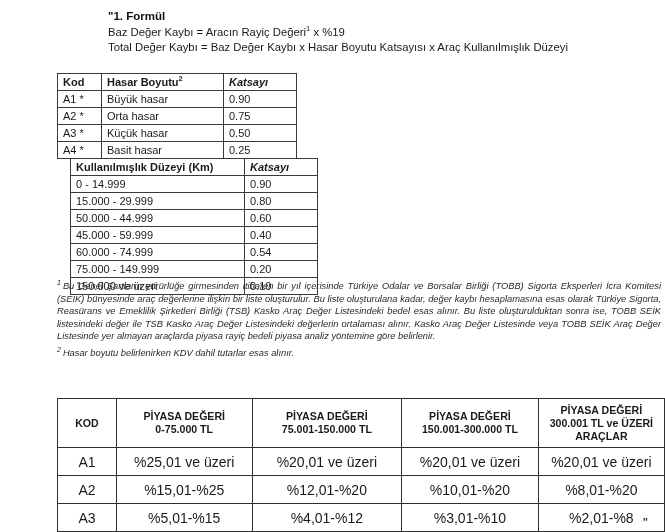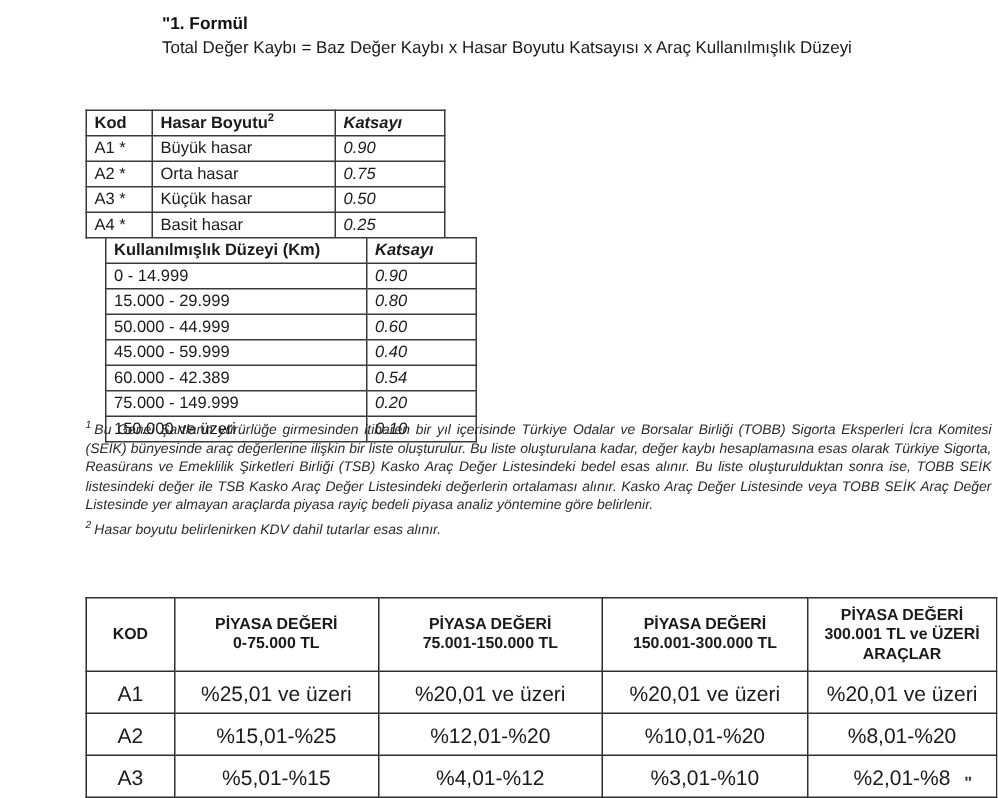--- a/index.html
+++ b/index.html
@@ -62,21 +62,21 @@
     font-weight: normal;
     text-align: left;
     line-height: 14px;
     height: 14px;
     vertical-align: middle;
   }
   table.grid th {
     font-weight: bold;
     font-size: 11px;
   }
-  .num { text-align: center; font-style: italic; }
+  .num { text-align: center; }
   .ctr { text-align: center; font-style: italic; }
 
   
   #table-hasar-boyutu { left: 57px; top: 73px; }
   #table-hasar-boyutu .c-kod      { width: 33px; }
   #table-hasar-boyutu .c-boyut    { width: 111px; }
   #table-hasar-boyutu .c-katsayi  { width: 62px; }
 
   
   #table-kullanilmislik { left: 70px; top: 158px; }
@@ -158,20 +158,21 @@
     letter-spacing: -1px;
   }
 </style>
 </head>
 <body>
 
 <div class="page">
 
   <div class="formula-block">
     <div class="formula-title">"1. Formül</div>
+    <div class="formula-line"><span>Baz Değer Kaybı = Aracın Rayiç Değeri</span><sup class="fn">1</sup><span> x %19</span></div>
     <div class="formula-line">Total Değer Kaybı = Baz Değer Kaybı x Hasar Boyutu Katsayısı x Araç Kullanılmışlık Düzeyi</div>
   </div>
 
   <table class="grid" id="table-hasar-boyutu">
     <thead>
       <tr>
         <th class="c-kod">Kod</th>
         <th class="c-boyut"><span>Hasar Boyutu</span><sup class="fn">2</sup></th>
         <th class="c-katsayi ctr">Katsayı</th>
       </tr>
@@ -218,21 +219,21 @@
       </tr>
       <tr>
         <td class="c-duzey">50.000 - 44.999</td>
         <td class="c-katsayi num">0.60</td>
       </tr>
       <tr>
         <td class="c-duzey">45.000 - 59.999</td>
         <td class="c-katsayi num">0.40</td>
       </tr>
       <tr>
-        <td class="c-duzey">60.000 - 42.389</td>
+        <td class="c-duzey">60.000 - 74.999</td>
         <td class="c-katsayi num">0.54</td>
       </tr>
       <tr>
         <td class="c-duzey">75.000 - 149.999</td>
         <td class="c-katsayi num">0.20</td>
       </tr>
       <tr>
         <td class="c-duzey">150.000 ve üzeri</td>
         <td class="c-katsayi num">0.10</td>
       </tr>

